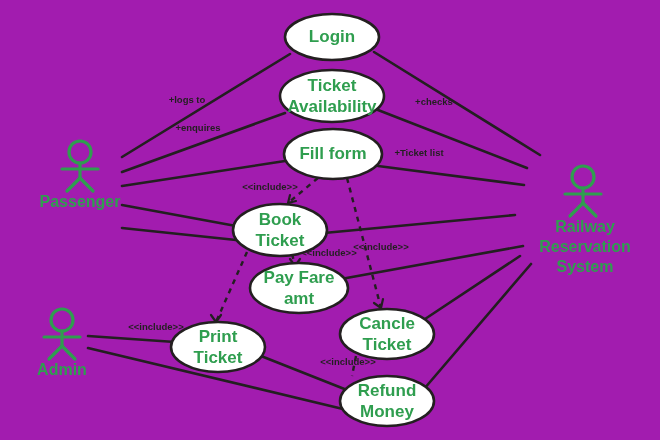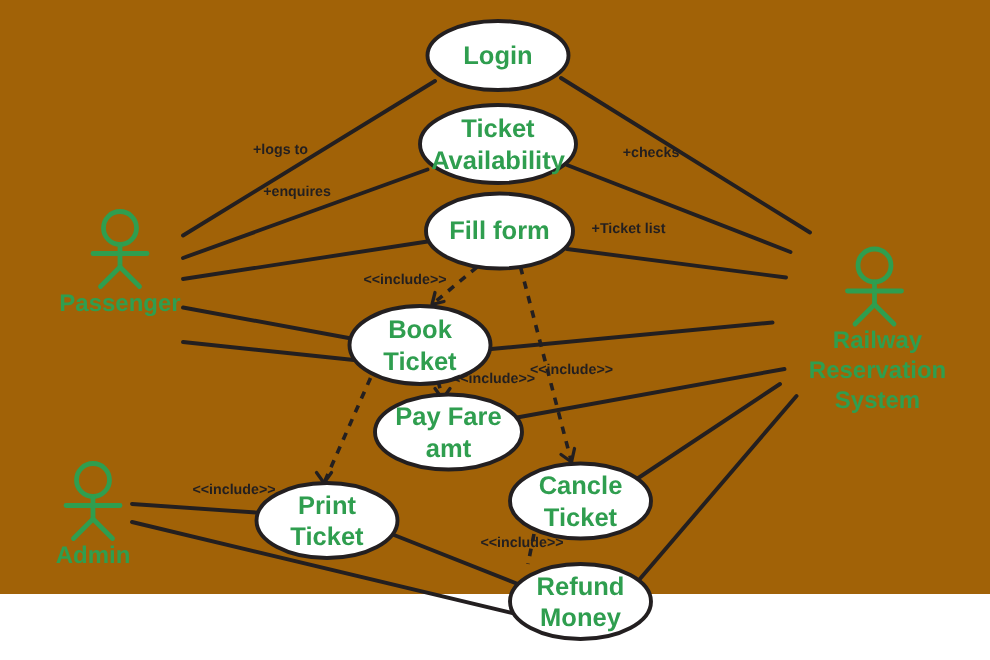--- a/index.html
+++ b/index.html
@@ -9,22 +9,22 @@
   }
   body {
     width: 660px;
     height: 440px;
     overflow: hidden;
     font-family: "Liberation Sans", sans-serif;
   }
   #diagram-root {
     position: relative;
     width: 660px;
-    height: 396px;
-    background: #a16207;
+    height: 440px;
+    background: #a21caf;
   }
   svg#uml {
     display: block;
     width: 660px;
     height: 440px;
   }
   .assoc-line {
     stroke: #231f20;
     stroke-width: 2.6;
     fill: none;

